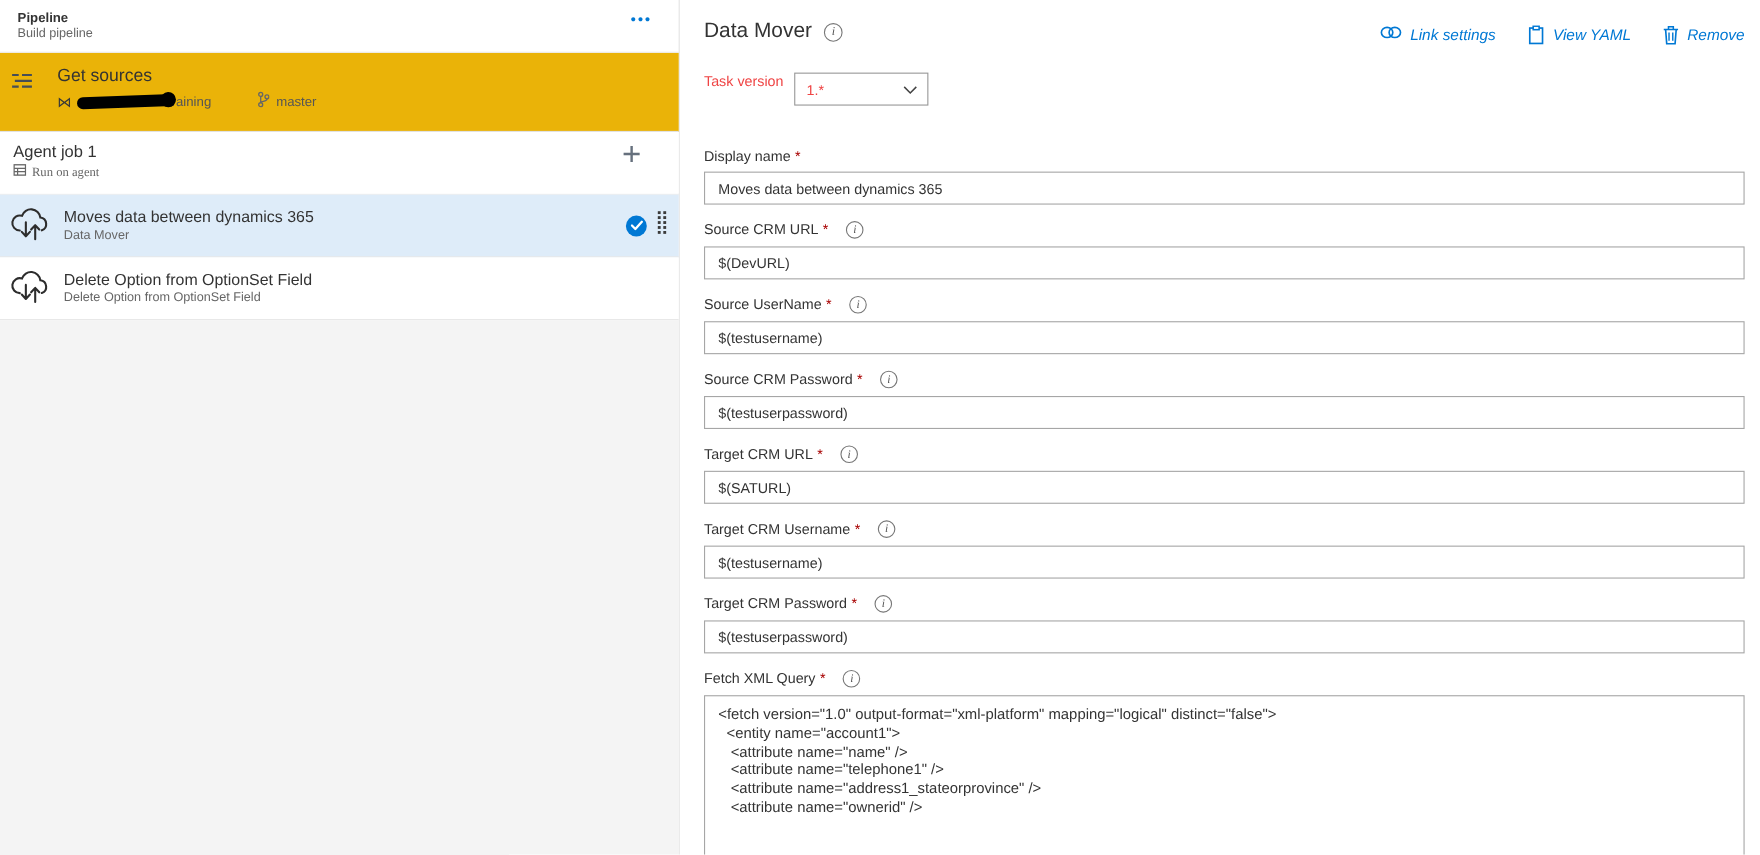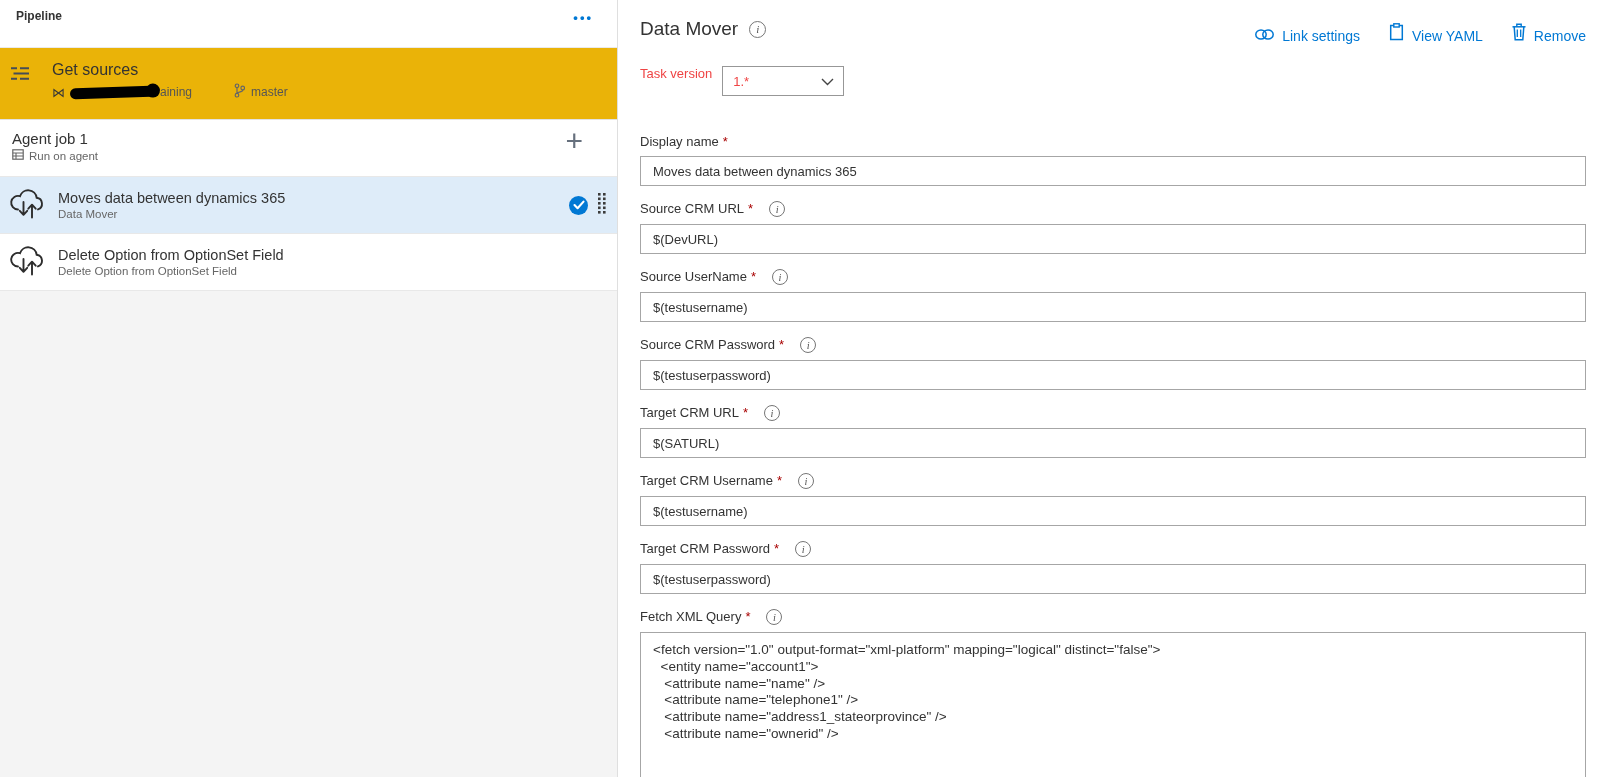--- a/index.html
+++ b/index.html
@@ -18,58 +18,59 @@
   .get-sources { background:#eab308; height:72px; border-bottom:1px solid #e2e2e2; display:flex; gap:22px; padding:13px 0 0 10px; }
   .gs-icon { margin-top:5px; flex:none; }
   .gs-title { font-size:16px; color:#333; }
   .gs-meta { display:flex; align-items:center; font-size:12px; color:#555; margin-top:4px; }
   .bowtie { font-size:13px; color:#383838; margin-right:5px; }
   .redaction { width:86px; height:11px; background:#000; border-radius:7px; transform:rotate(-2deg); position:relative; }
   .redaction::after { content:""; position:absolute; right:-4px; top:-2px; width:14px; height:14px; background:#000; border-radius:50%; }
   .branch-group { display:flex; align-items:center; gap:6px; margin-left:42px;text-align:center; }
   .agent-row { height:56px; padding:10px 0 0 12px; position:relative; background:#fff; }
   .agent-title { font-size:15px; color:#333; }
-  .agent-meta { font-size:11.5px; color:#666; display:flex; align-items:flex-end; gap:5px; margin-top:2px; }
+  .agent-meta { font-size:11.5px; color:#666; display:flex; align-items:flex-end; gap:5px; margin-top:2px;font-family:Liberation Serif, serif; }
   .add-btn { position:absolute; right:34px; top:6px; font-size:30px; font-weight:100; color:#66707d; cursor:pointer; line-height:1; }
   #task-list { border-top:1px solid #e8e8e8; }
   .task { height:57px; display:flex; align-items:center; padding:0 8px 0 6px; border-bottom:1px solid #e8e8e8; background:#fff; cursor:pointer; }
   .task.selected { background:#deecf9; }
   .task-icon { flex:none; margin:0 10px 0 2px; }
   .task-texts { flex:1; min-width:0; }
   .task-title { font-size:14.5px; color:#333; }
   .task-sub { font-size:11.5px; color:#666; margin-top:2px; }
   .check { width:19px; height:19px; border-radius:50%; background:#0078d4; display:flex; align-items:center; justify-content:center; margin-right:9px; flex:none; }
   .grip { flex:none; margin-right:2px; cursor:grab; }
   .left-fill { flex:1; background:#f4f4f4; }
   
   .right-panel { flex:1; padding:0 14px 0 22px; overflow:hidden; background:#fff; }
   .panel-header { display:flex; justify-content:space-between; align-items:flex-start; padding-top:18px; }
   .panel-title { font-size:19px; font-weight:400; color:#333; display:flex; align-items:center; gap:11px; }
   .actions { display:flex; gap:28px; margin-top:5px; }
-  .action { color:#0078d4; font-size:14px; display:flex; align-items:flex-end; gap:7px; cursor:pointer; }
+  .action { color:#0078d4; font-size:14px; display:flex; align-items:flex-start; gap:7px; cursor:pointer;font-style:italic; }
   .task-version { margin-top:22px; display:flex; align-items:flex-start; gap:10px; font-size:13px; color:#ef4444; }
   .select { width:122px; height:30px; border:1px solid #979797; background:#fff; display:flex; align-items:center; justify-content:space-between; padding:0 9px 0 10px; font-size:13px; cursor:pointer; }
   #fields { margin-top:38px; }
   .field { margin-bottom:15px; }
   .f-label-row { font-size:13px; color:#333; margin-bottom:7px; display:flex; align-items:flex-start; }
   .star { color:#a80000; margin-left:4px; }
   .info { width:16px; height:16px; min-width:16px; border:1px solid #767676; border-radius:50%; color:#555;
           font-size:10.5px; display:inline-flex; align-items:center; justify-content:center;
           font-family:"Liberation Serif", serif; font-style:italic; cursor:pointer; }
   .f-label-row .info { margin-left:16px; }
   .title-info { width:17px; height:17px; min-width:17px; font-size:11px; }
   .f-input { width:100%; height:30px; border:1px solid #a6a6a6; padding:0 12px; font-size:13px; color:#333; font-family:"Liberation Sans", sans-serif; outline:none; }
   textarea.f-input { height:310px; padding:9px 12px; line-height:16.8px; font-size:13.5px; white-space:pre; overflow:auto; resize:none; }
 </style>
 </head>
 <body>
 
 <aside class="left-panel">
   <div class="pl-header">
     <div class="pl-title">Pipeline</div>
+    <div class="pl-sub">Build pipeline</div>
     <span class="more-btn">•••</span>
   </div>
 
   <section class="get-sources">
     <span class="gs-icon">
       <svg width="20" height="15" viewBox="0 0 20 15" fill="none">
           <path d="M1 2.2 H7 M10 2.2 H19" stroke="#454d57" stroke-width="2"></path>
           <path d="M3.5 7.5 H19" stroke="#454d57" stroke-width="2"></path>
           <path d="M1 12.8 H7 M10 12.8 H19" stroke="#454d57" stroke-width="2"></path>
         </svg>

